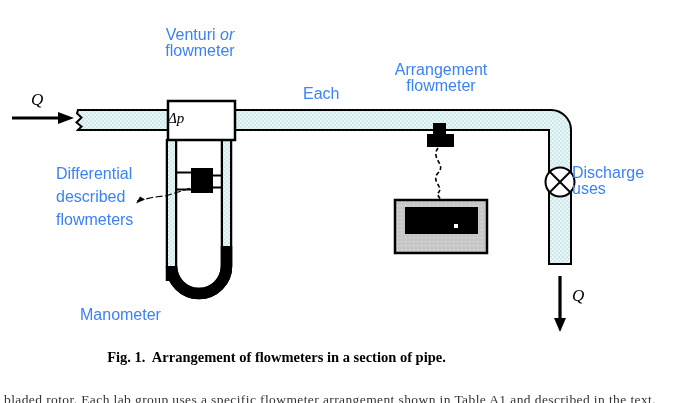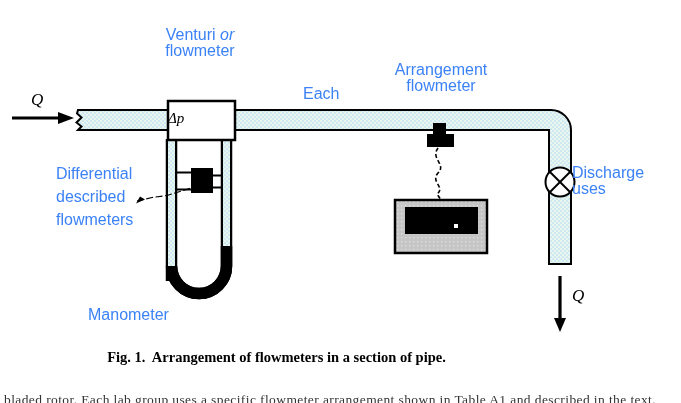--- a/index.html
+++ b/index.html
@@ -108,21 +108,21 @@
     <div>Discharge</div>
     <div>uses</div>
   </div>
 
   <div class="lbl wide" style="left:56px;top:162px;">
     <div>Differential</div>
     <div>described</div>
     <div>flowmeters</div>
   </div>
 
-  <div class="lbl" style="left:88px;top:307px;">Manometer</div>
+  <div class="lbl" style="left:80px;top:307px;">Manometer</div>
 
 
   <div class="dp" style="left:168px;top:110px;width:67px;">Δp</div>
 
   <div class="qlabel" style="left:31px;top:90px;">Q</div>
 
   <div class="qlabel" style="left:572px;top:286px;">Q</div>
 
   <div class="caption" style="top:349px;">Fig. 1.  Arrangement of flowmeters in a section of pipe.</div>
 

